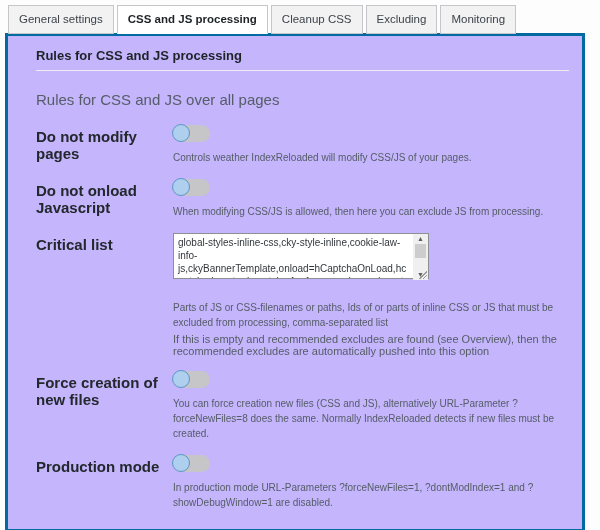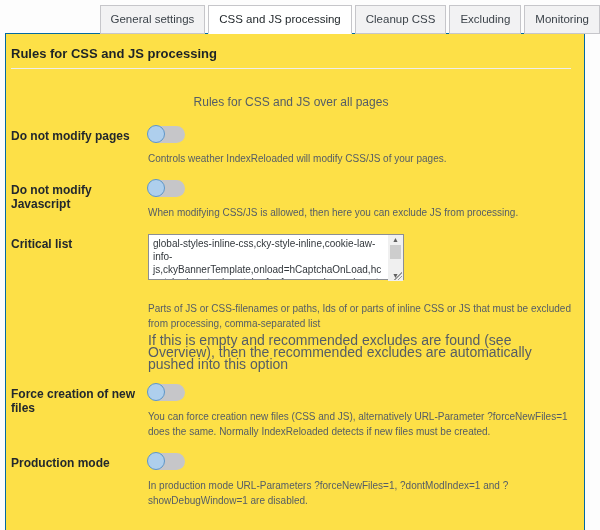--- a/index.html
+++ b/index.html
@@ -1,40 +1,40 @@
 <!DOCTYPE html>
 <html style="--toggle_track: #c6c6c9; --toggle_knob: #aecfed; --toggle_knob_border: #5e96c8; --panel_border: #c6c6ca; --description_text: #555d66;"><head>
 <meta charset="utf-8">
 <style>
   * { margin:0; padding:0; box-sizing:border-box; }
   html,body { width:600px; height:530px; overflow:hidden; background:#fdfdfd;
     font-family:"Liberation Sans","DejaVu Sans",sans-serif; color:#23282d; }
 
   
-  .tabbar { display:flex; gap:3px; padding:5px 0 0 8px; position:relative; z-index:2;justify-content:flex-end; }
+  .tabbar { display:flex; gap:3px; padding:5px 0 0 8px; position:relative; z-index:2; }
   .tab { border:1px solid #c6c6ca; background:#f2f2f3; color:#3c434a;
     font-size:11.5px; line-height:1; padding:8px 10px 7px; margin-bottom:-1px;
     white-space:nowrap; cursor:pointer; }
-  .tab.active { background:#fff; font-weight:normal; color:#1d2327;
+  .tab.active { background:#fff; font-weight:bold; color:#1d2327;
     border-bottom:1px solid #fff; }
 
   
   .panel { position:relative; z-index:1; margin:0 15px 0 5px;
-    border:1px solid #0369a1; background:#fde047; height:499px;
-    padding:12px 13px 0 5px; overflow:hidden; }
+    border:3px solid #0369a1; background:#c4b5fd; height:499px;
+    padding:12px 13px 0 28px; overflow:hidden; }
   .panel-title { font-size:13px; font-weight:bold; color:#1d2327;
     padding-bottom:7px; border-bottom:1px solid #ededed; }
-  .panel-subtitle { font-size:12px; color:#555d66; margin-top:26px;text-align:center; }
+  .panel-subtitle { font-size:15px; color:#555d66; margin-top:20px; }
 
   
   .rows { margin-top:17px; }
   .row { display:grid; grid-template-columns:137px 1fr; margin-bottom:14px; }
-  .row-label { font-size:12px; font-weight:bold; color:#23282d; padding-top:3px; }
+  .row-label { font-size:15px; font-weight:bold; color:#23282d; padding-top:3px; }
   .desc { font-size:10px; line-height:15px; color:#555d66; margin-top:8px; }
-  .note { font-size:14px; line-height:12px; color:#555d66; margin-top:3px; }
+  .note { font-size:11px; line-height:12px; color:#555d66; margin-top:3px; }
 
   
   .toggle { position:relative; width:37px; height:17px; background:#c6c6c9;
     border-radius:9px; cursor:pointer; }
   .toggle .knob { position:absolute; left:-1px; top:-1px; width:18px; height:18px;
     border-radius:50%; background:var(--toggle_knob,#aecfed);
     border:1px solid var(--toggle_knob_border,#5e96c8); }
 
   
   .ta-wrap { position:relative; width:256px; margin-bottom:4px; }
@@ -73,21 +73,21 @@
       <div class="row-label">Do not modify pages</div>
       <div>
         <div class="toggle">
           <div class="knob"></div>
         </div>
         <div class="desc">Controls weather IndexReloaded will modify CSS/JS of your pages.</div>
       </div>
     </div>
 
     <div class="row">
-      <div class="row-label">Do not modify Javascript</div>
+      <div class="row-label">Do not onload Javascript</div>
       <div>
         <div class="toggle">
           <div class="knob"></div>
         </div>
         <div class="desc">When modifying CSS/JS is allowed, then here you can exclude JS from processing.</div>
       </div>
     </div>
 
 
     <div class="row">
@@ -107,21 +107,21 @@
         <div class="note">If this is empty and recommended excludes are found (see Overview), then the recommended excludes are automatically pushed into this option</div>
       </div>
     </div>
 
     <div class="row">
       <div class="row-label">Force creation of new files</div>
       <div>
         <div class="toggle">
           <div class="knob"></div>
         </div>
-        <div class="desc">You can force creation new files (CSS and JS), alternatively URL-Parameter ?forceNewFiles=1 does the same. Normally IndexReloaded detects if new files must be created.</div>
+        <div class="desc">You can force creation new files (CSS and JS), alternatively URL-Parameter ?forceNewFiles=8 does the same. Normally IndexReloaded detects if new files must be created.</div>
       </div>
     </div>
 
     <div class="row">
       <div class="row-label">Production mode</div>
       <div>
         <div class="toggle">
           <div class="knob"></div>
         </div>
         <div class="desc">In production mode URL-Parameters ?forceNewFiles=1, ?dontModIndex=1 and ?showDebugWindow=1 are disabled.</div>

